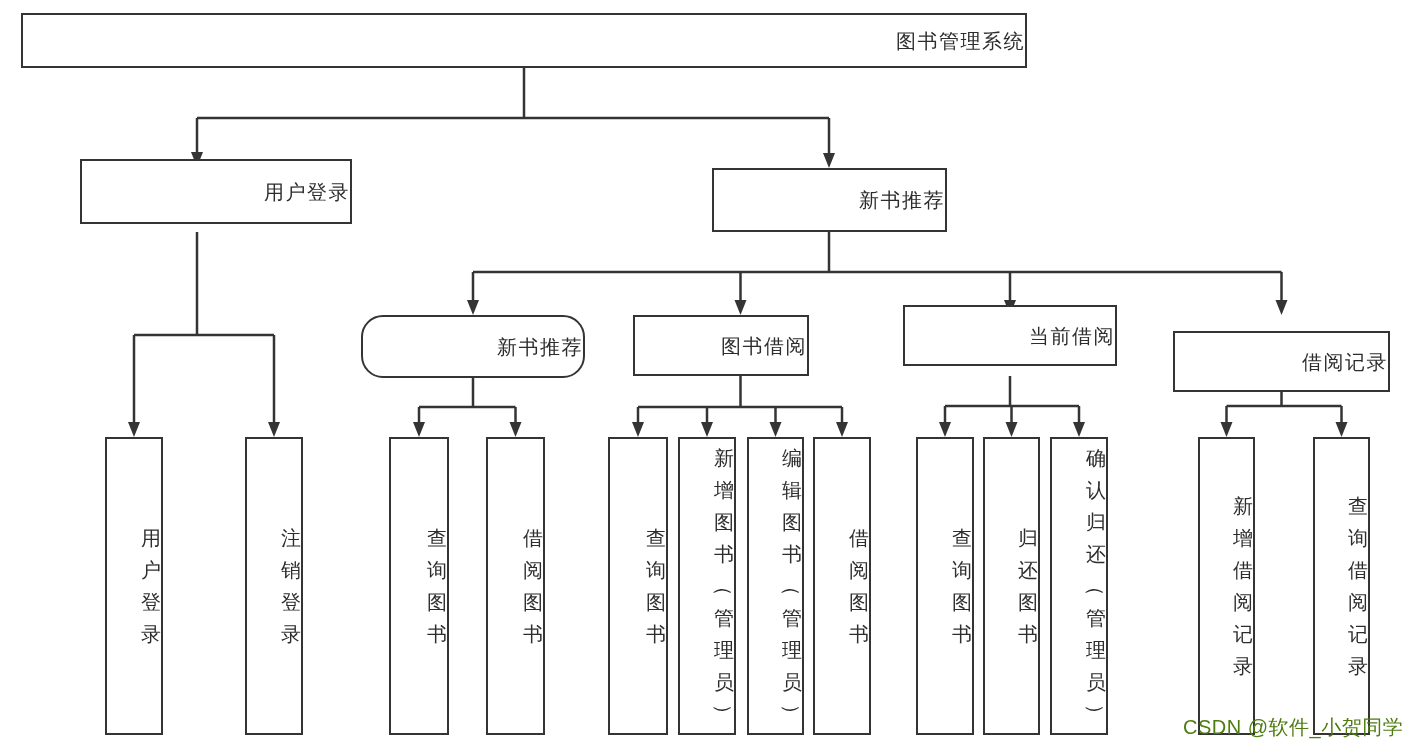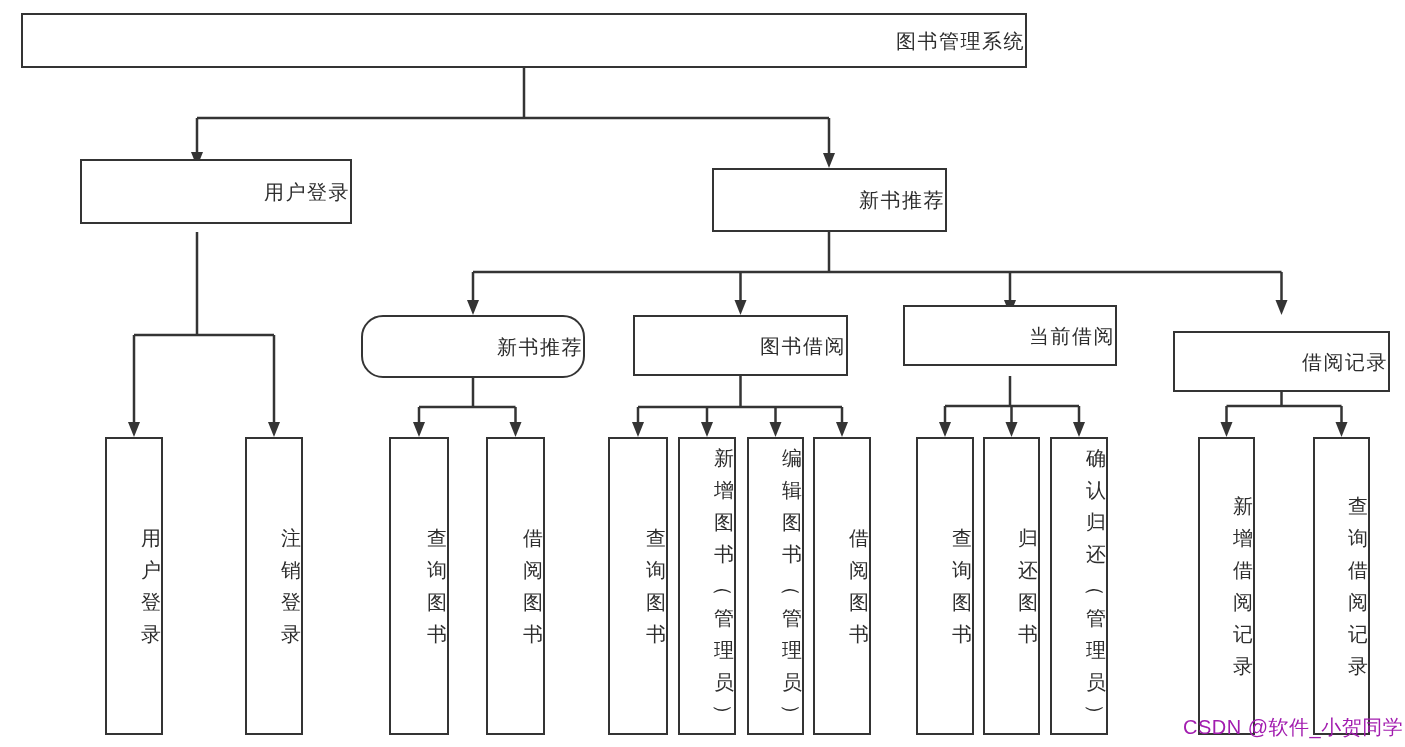--- a/index.html
+++ b/index.html
@@ -39,21 +39,21 @@
     font-size: 20px;
   }
   .vtext span { line-height: 1; display: block; }
   .vtext span.rot { transform: rotate(90deg); }
 
   
   #n-root   { left: 21px;   top: 13px;  width: 1006px; height: 55px; }
   #n-login  { left: 80px;   top: 159px; width: 272px;  height: 65px; }
   #n-mgmt   { left: 712px;  top: 168px; width: 235px;  height: 64px; }
   #n-rec    { left: 361px;  top: 315px; width: 224px;  height: 63px; border-radius: 22px; }
-  #n-bor    { left: 633px;  top: 315px; width: 215px;  height: 61px; }
+  #n-bor    { left: 633px;  top: 315px; width: 176px;  height: 61px; }
   #n-cur    { left: 903px;  top: 305px; width: 214px;  height: 61px; }
   #n-hist   { left: 1173px; top: 315px; width: 217px;  height: 61px; margin-top: 16px; }
 
   .leaf { top: 437px; height: 298px; }
   #n-l1  { left: 105px;  width: 58px; }
   #n-l2  { left: 245px;  width: 58px; }
   #n-l3  { left: 389px;  width: 60px; }
   #n-l4  { left: 486px;  width: 59px; }
   #n-l5  { left: 608px;  width: 60px; }
   #n-l6  { left: 678px;  width: 58px; }
@@ -64,21 +64,21 @@
   #n-l11 { left: 1050px; width: 58px; }
   #n-l12 { left: 1198px; width: 57px; }
   #n-l13 { left: 1313px; width: 57px; }
 
   .watermark {
     position: absolute;
     left: 1183px;
     top: 714px;
     z-index: 3;
     font-size: 20px;
-    color: #a21caf;
+    color: #4d7c0f;
     letter-spacing: 0.5px;
     white-space: nowrap;
   }
 </style>
 </head>
 <body>
 
 <div class="stage">
 
   <svg class="wires" width="1405" height="747" viewBox="0 0 1405 747">

